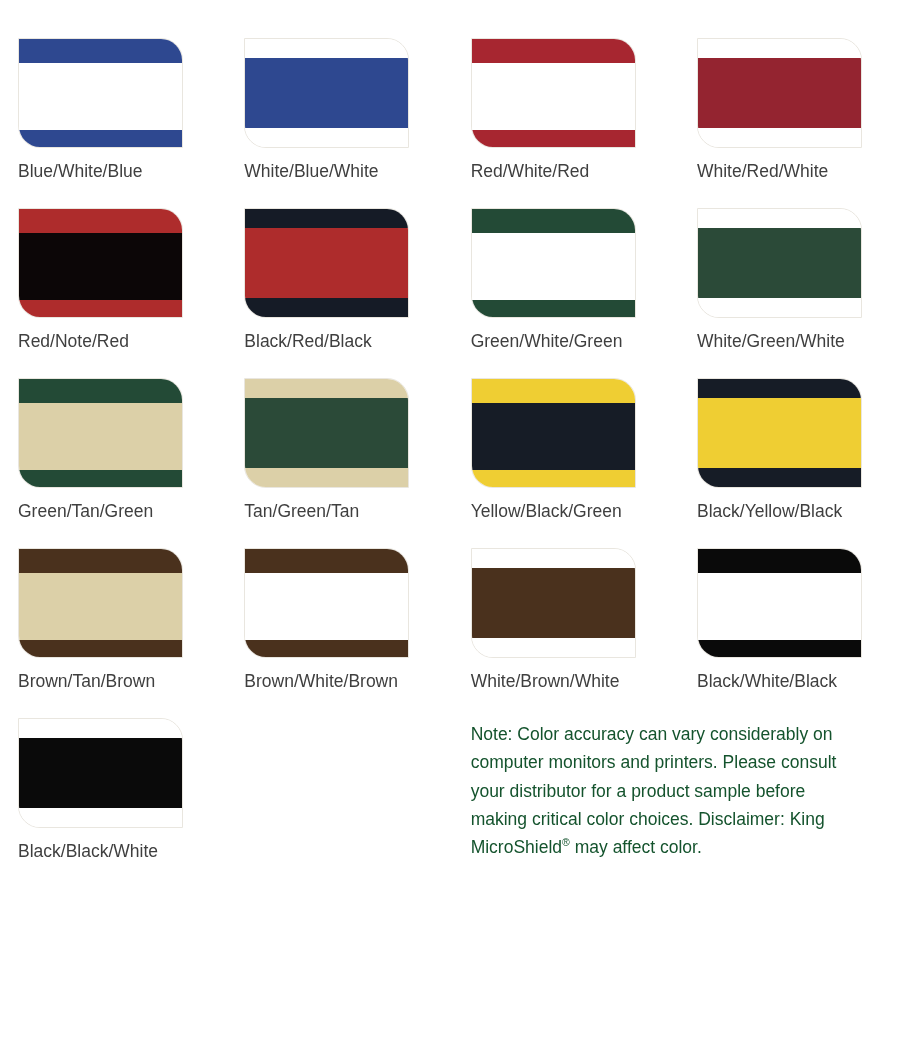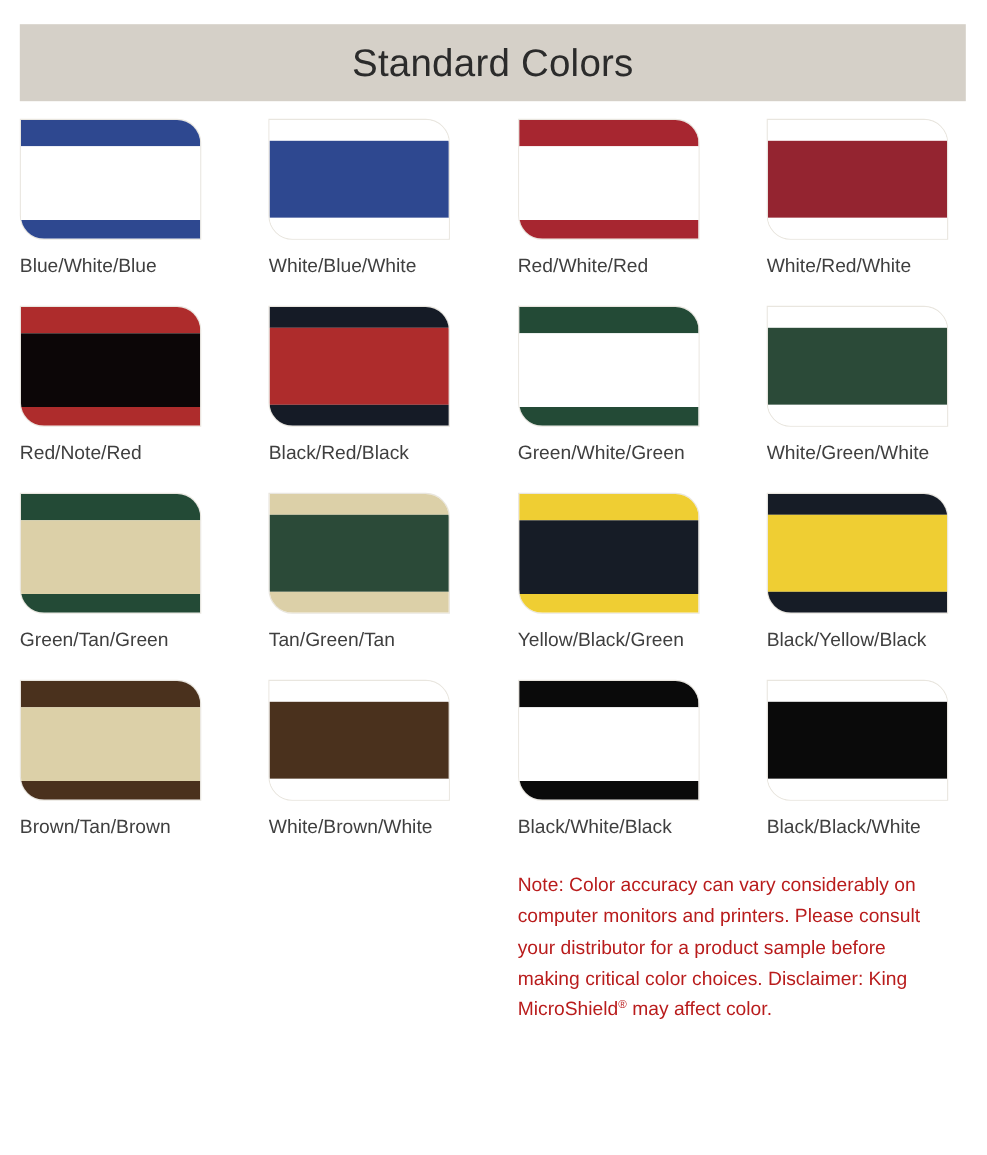--- a/index.html
+++ b/index.html
@@ -85,36 +85,33 @@
 
   
   .note-cell {
     grid-column: 3 / span 2;
     padding-right: 12px;
     padding-top: 2px;
   }
   .note-text {
     font-size: 17.5px;
     line-height: 1.62;
-    color: #b91c1c;
+    color: #14532d;
   }
   .note-text sup {
     font-size: 10.5px;
     vertical-align: super;
     line-height: 0;
   }
 </style>
 </head>
 <body>
 
 <div class="page">
 
-  <div class="header-bar">
-    <div class="header-title">Standard Colors</div>
-  </div>
 
   <div class="swatch-grid">
 
   <div class="swatch-cell">
         <div class="chip normal">
           <div class="band top" style="background: rgb(46, 72, 144);"></div>
           <div class="band mid" style="background: rgb(255, 255, 255);"></div>
           <div class="band bottom" style="background: rgb(46, 72, 144);"></div>
         </div>
         <div class="chip-label">Blue/White/Blue</div>
@@ -209,20 +206,28 @@
       </div>
       <div class="swatch-cell">
         <div class="chip normal">
           <div class="band top" style="background: rgb(74, 49, 29);"></div>
           <div class="band mid" style="background: rgb(220, 208, 168);"></div>
           <div class="band bottom" style="background: rgb(74, 49, 29);"></div>
         </div>
         <div class="chip-label">Brown/Tan/Brown</div>
       </div>
       <div class="swatch-cell">
+        <div class="chip normal">
+          <div class="band top" style="background: rgb(74, 49, 29);"></div>
+          <div class="band mid" style="background: rgb(255, 255, 255);"></div>
+          <div class="band bottom" style="background: rgb(74, 49, 29);"></div>
+        </div>
+        <div class="chip-label">Brown/White/Brown</div>
+      </div>
+      <div class="swatch-cell">
         <div class="chip reverse">
           <div class="band top" style="background: rgb(255, 255, 255);"></div>
           <div class="band mid" style="background: rgb(74, 49, 29);"></div>
           <div class="band bottom" style="background: rgb(255, 255, 255);"></div>
         </div>
         <div class="chip-label">White/Brown/White</div>
       </div>
       <div class="swatch-cell">
         <div class="chip normal">
           <div class="band top" style="background: rgb(10, 10, 10);"></div>

